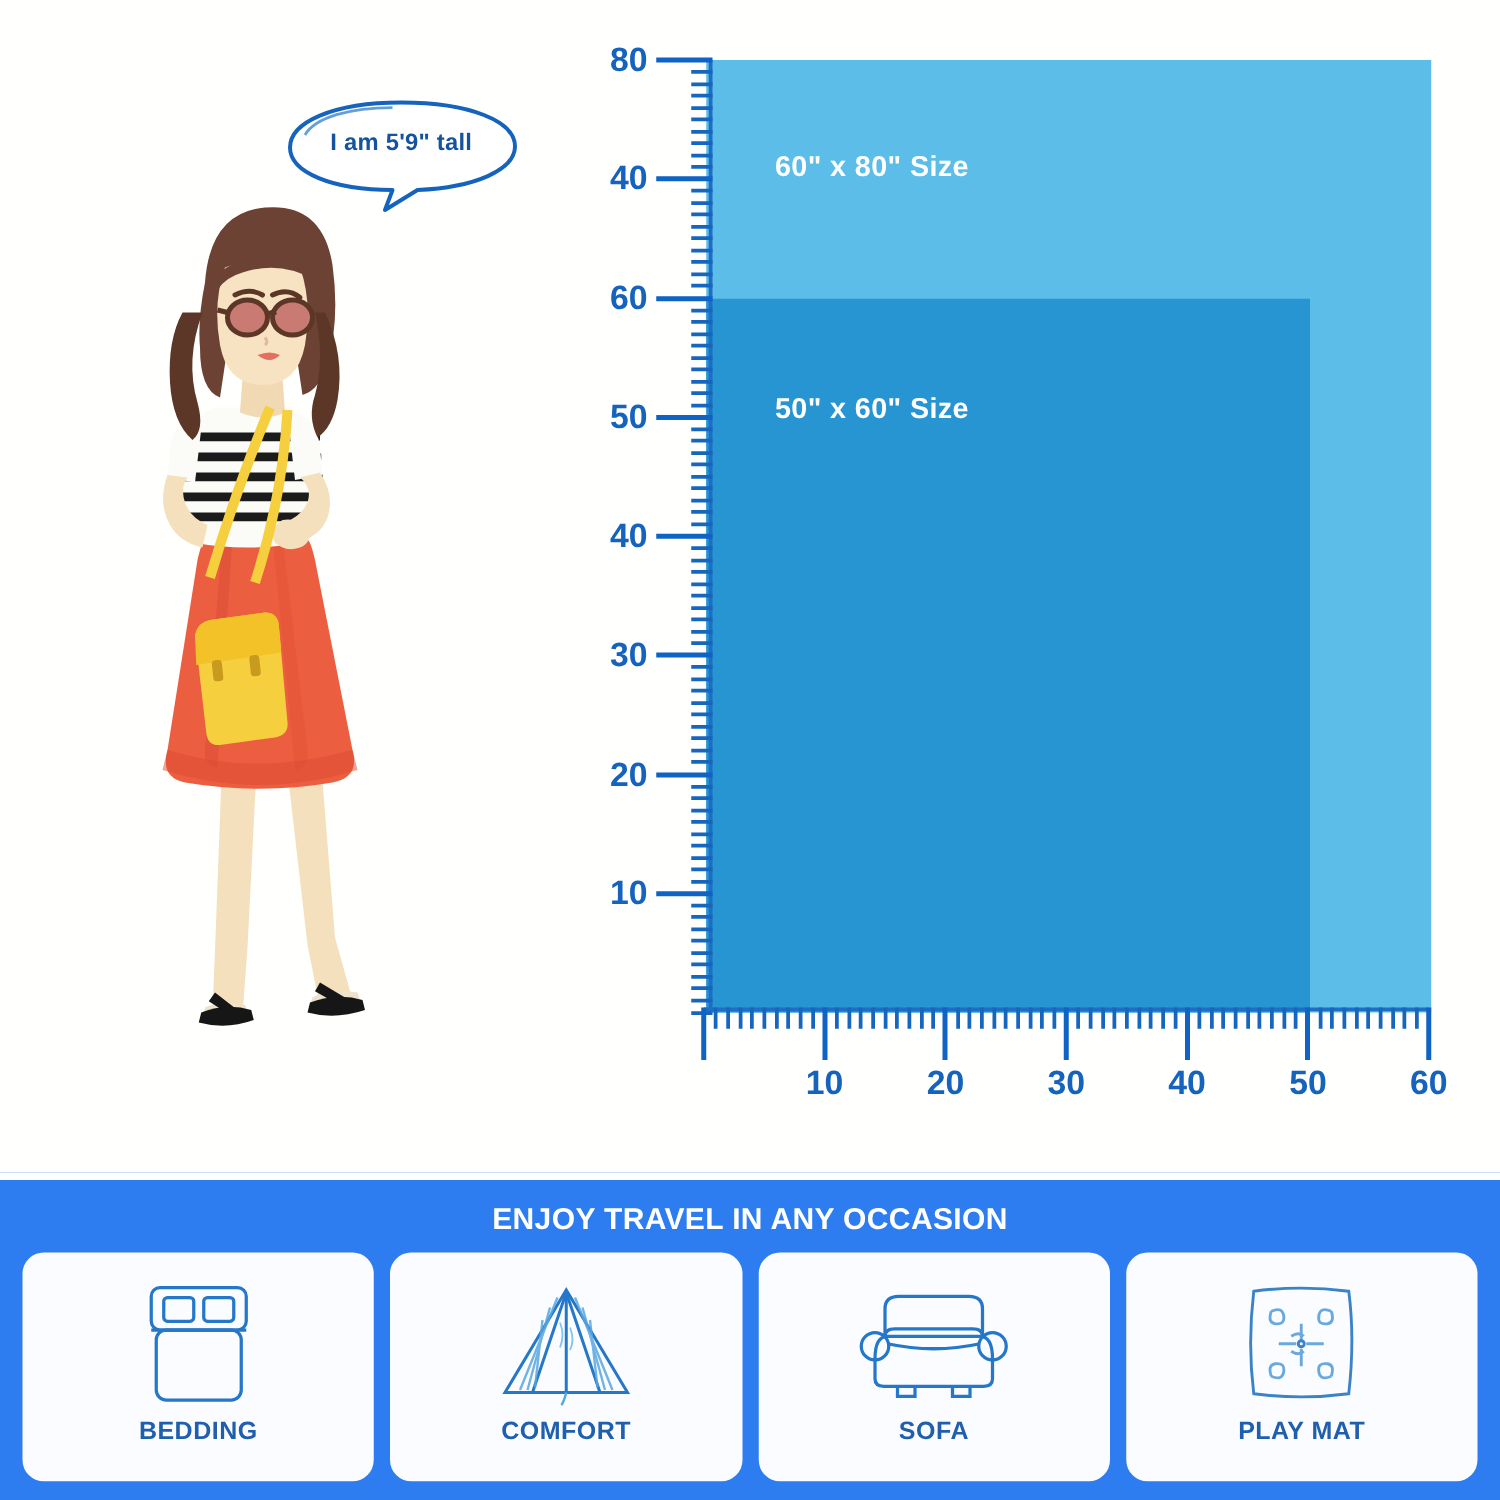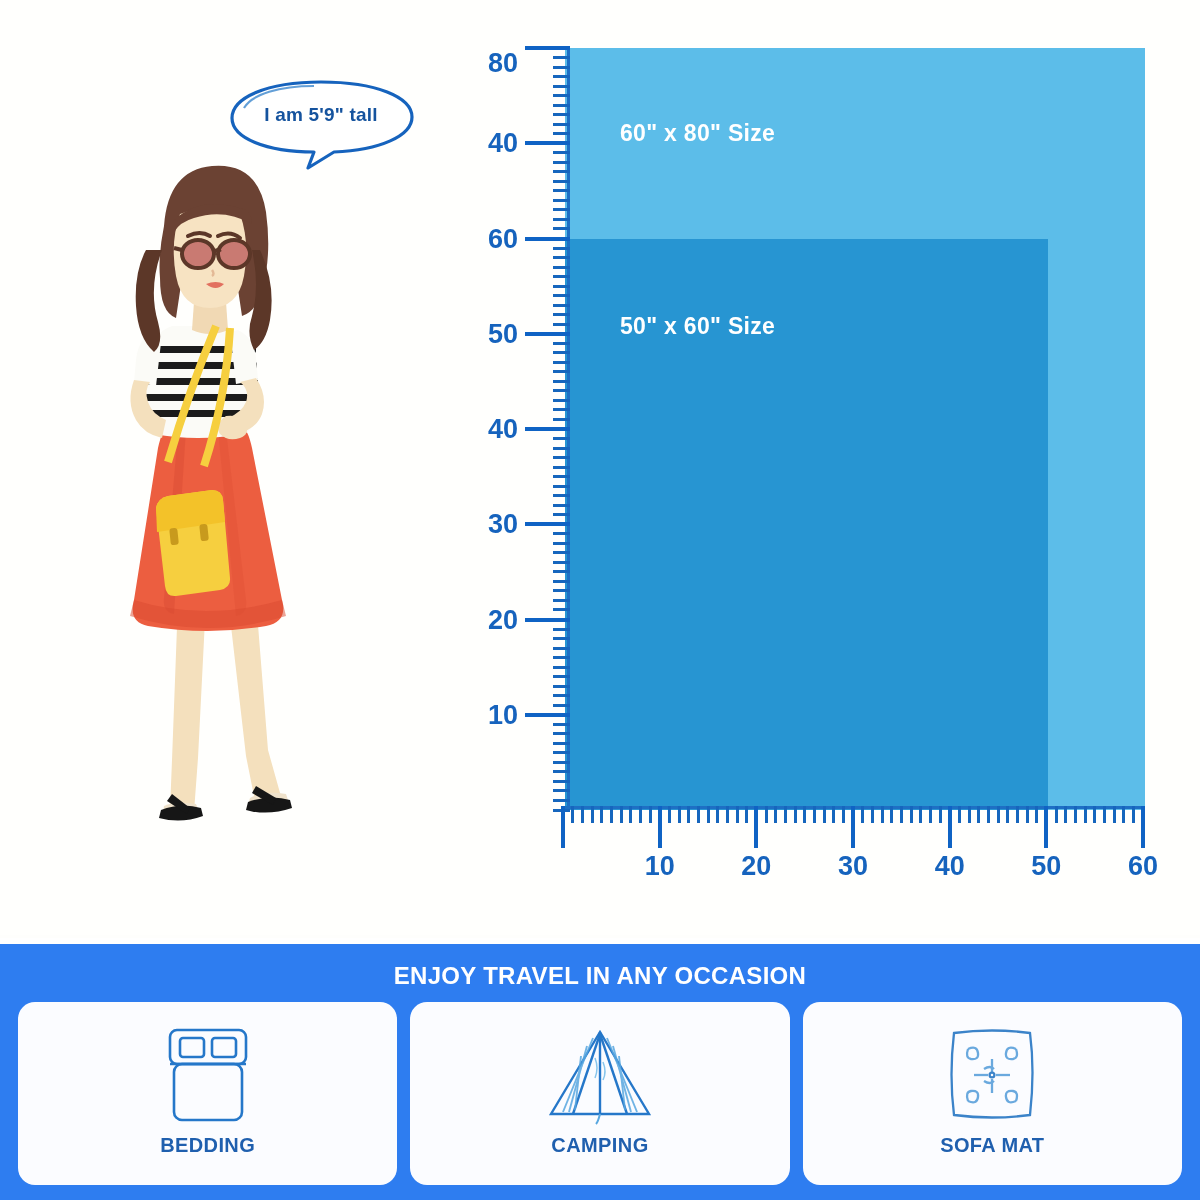--- a/index.html
+++ b/index.html
@@ -330,21 +330,21 @@
             <div class="vtick major" style="top: 26px;"></div>
           </div>
         <div id="vlabels">
             <div class="vlabel" style="top: 694.75px;">10</div>
             <div class="vlabel" style="top: 599.5px;">20</div>
             <div class="vlabel" style="top: 504.25px;">30</div>
             <div class="vlabel" style="top: 409px;">40</div>
             <div class="vlabel" style="top: 313.75px;">50</div>
             <div class="vlabel" style="top: 218.5px;">60</div>
             <div class="vlabel" style="top: 123.25px;">40</div>
-            <div class="vlabel" style="top: 43px;">80</div>
+            <div class="vlabel" style="top: 28px;">80</div>
           </div>
       </div>
 
       <div id="h-ruler">
         <div class="spine"></div>
         <div class="origin-stub"></div>
         <div id="hticks">
             <div class="htick minor" style="left: 46.1667px;"></div>
             <div class="htick minor" style="left: 55.8333px;"></div>
             <div class="htick minor" style="left: 65.5px;"></div>
@@ -452,42 +452,57 @@
               <path d="M70 24 L88 90"></path>
                 <path d="M76 34 L82 88"></path>
             </g>
             <g stroke="#7cc0ea" stroke-width="1.5" fill="none" opacity=".9">
               <path d="M52 36 q4 10 0 20"></path>
                 <path d="M60 40 q4 10 0 18"></path>
             </g>
             <path d="M57 92 q-2 8 -4 10" stroke="#58a7e0" stroke-width="2" fill="none"></path>
           </svg>
         </div>
-        <div class="occ-label">CAMPING</div>
+        <div class="occ-label">COMFORT</div>
       </div>
 
+      <div class="occ-card">
+        <div class="occ-icon">
+          <svg width="122" height="100" viewBox="0 0 122 100" xmlns="http://www.w3.org/2000/svg" fill="none" stroke="#2577c9" stroke-width="2.6">
+            <path d="M22 44 V22 q0 -10 11 -10 h56 q11 0 11 10 v22"></path>
+            <circle cx="14" cy="52" r="11"></circle>
+            <circle cx="108" cy="52" r="11"></circle>
+            <path d="M22 44 q0 -6 8 -6 h62 q8 0 8 6"></path>
+            <path d="M14 62 q0 -18 10 -18 h74 q10 0 10 18 v16 q0 6 -7 6 H21 q-7 0 -7 -6 Z"></path>
+            <path d="M24 50 q37 8 74 0"></path>
+            <path d="M32 84 v8 h14 v-8"></path>
+            <path d="M76 84 v8 h14 v-8"></path>
+          </svg>
+        </div>
+        <div class="occ-label">SOFA</div>
+      </div>
 
 
       <div class="occ-card">
         <div class="occ-icon">
           <svg width="104" height="104" viewBox="0 0 104 104" xmlns="http://www.w3.org/2000/svg" fill="none" stroke="#6aa9de" stroke-width="2.3">
             <path d="M14 10 q38 -5 76 0 q5 38 0 82 q-38 5 -76 0 q-5 -40 0 -82 Z" stroke="#3b83c9"></path>
             <path d="M28 26 q9 -4 10 4 q1 7 -7 6 q-6 -1 -3 -10"></path>
             <path d="M76 26 q-9 -4 -10 4 q-1 7 7 6 q6 -1 3 -10"></path>
             <path d="M28 78 q9 4 10 -4 q1 -7 -7 -6 q-6 1 -3 10"></path>
             <path *="" d=""></path>
             <path d="M76 78 q-9 4 -10 -4 q-1 -7 7 -6 q6 1 3 10"></path>
             <path d="M52 36 v14"></path>
             <path d="M52 56 v14"></path>
             <path d="M34 52 h14"></path>
             <path d="M56 52 h14"></path>
             <path d="M44 46 q6 -4 10 0"></path>
             <path d="M44 58 q6 4 10 0"></path>
             <circle cx="52" cy="52" r="2.4" stroke="#3b83c9"></circle>
           </svg>
         </div>
-        <div class="occ-label">SOFA MAT</div>
+        <div class="occ-label">PLAY MAT</div>
       </div>
 
 
     </div>
   </div>
 </div>
 
 </body></html>

